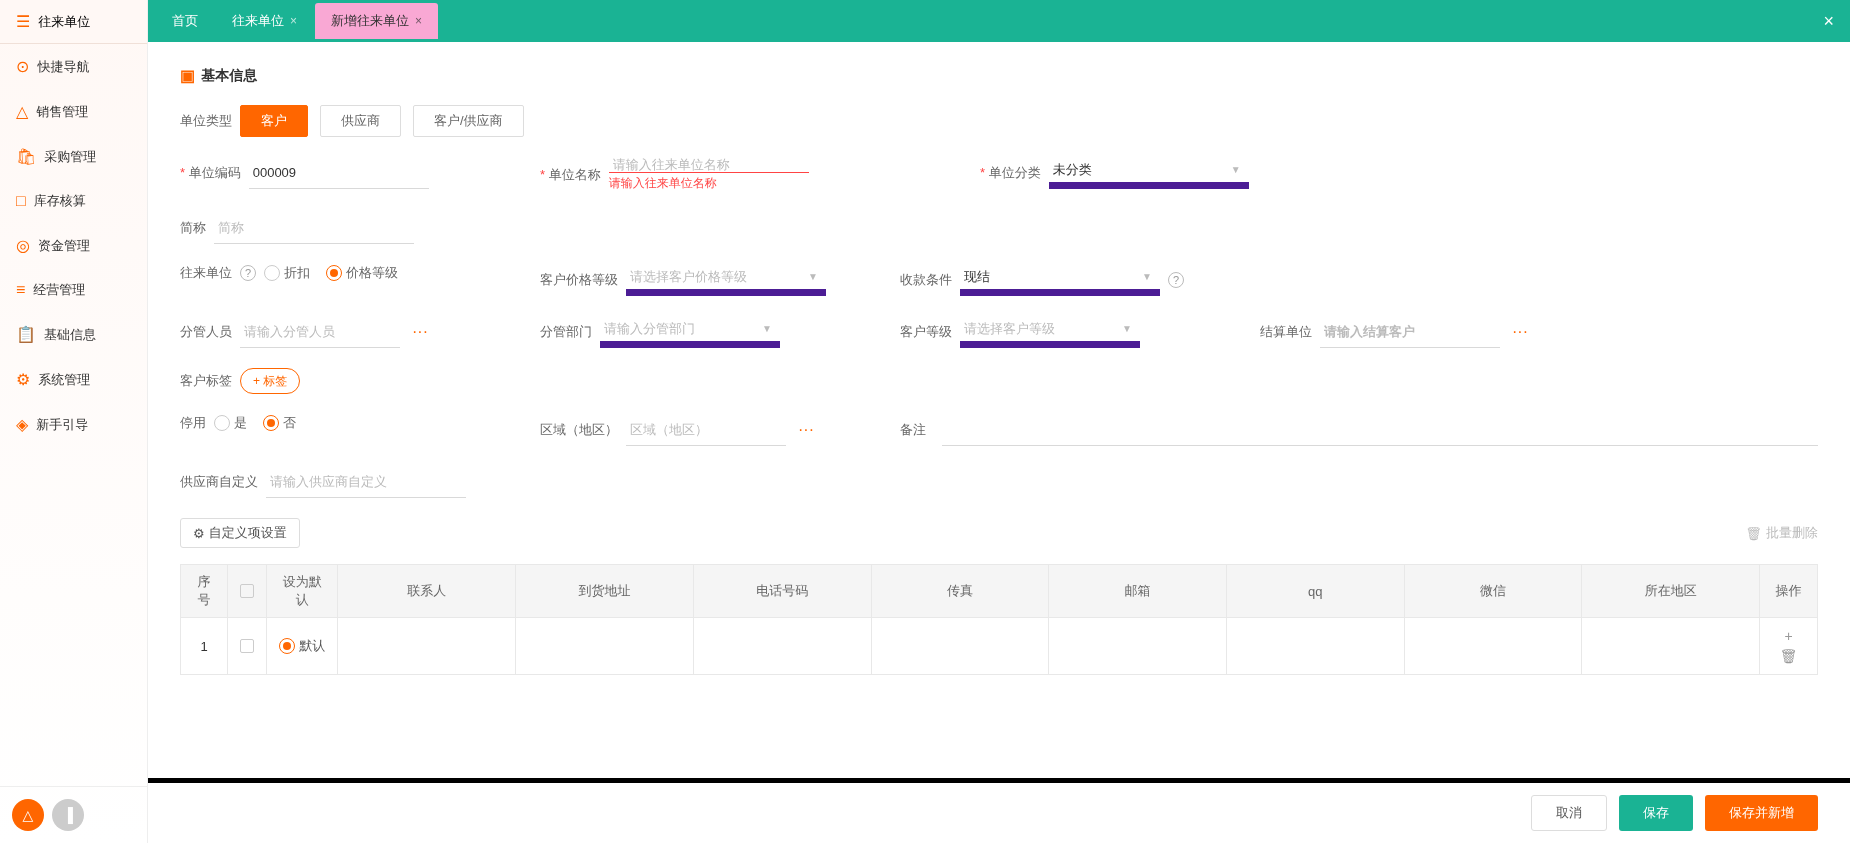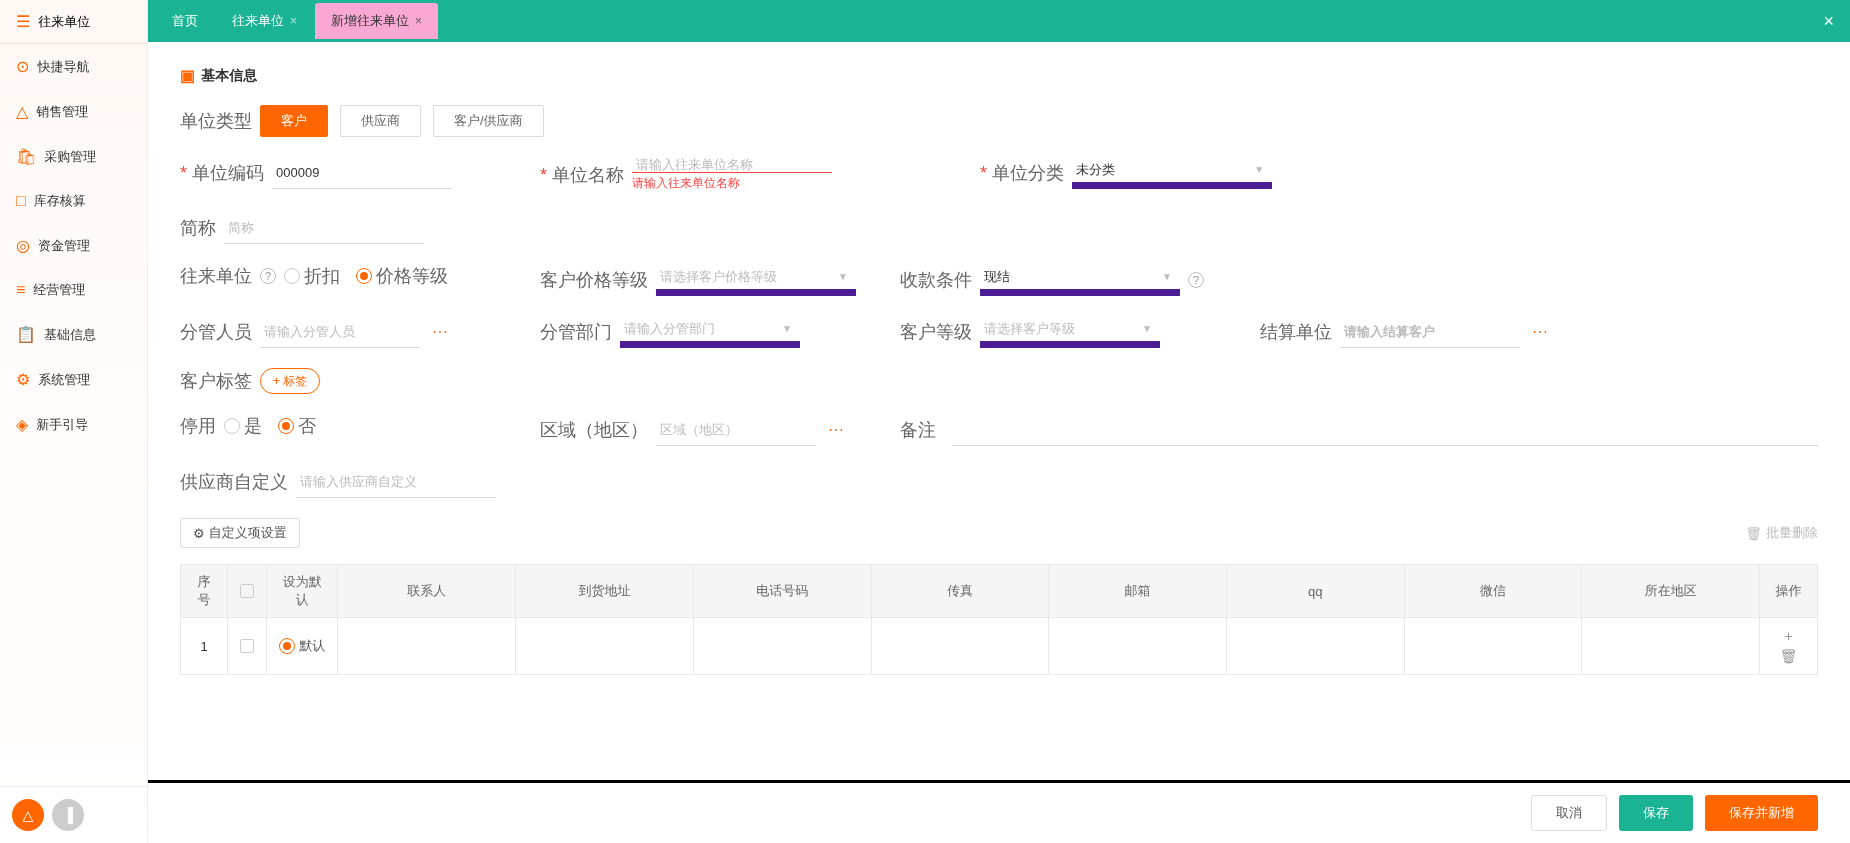--- a/index.html
+++ b/index.html
@@ -120,21 +120,21 @@
     .form-field {
       display: flex;
       align-items: center;
       gap: 8px;
       flex: 1;
       min-width: 0;
     }
     .form-field label {
       white-space: nowrap;
       color: #666;
-      font-size: 18px;
+      font-size: 13px;
       min-width: fit-content;
     }
 
     .form-input {
       flex: 1;
       height: 32px;
       border: none;
       border-bottom: 1px solid #d9d9d9;
       outline: none;
       font-size: 13px;
@@ -285,21 +285,21 @@
       border: none;
       cursor: pointer;
       color: #999;
       font-size: 14px;
       padding: 2px;
     }
 
     
     .footer {
       background: white;
-      border-top: 3px solid #000000;
+      border-top: 5px solid #000000;
       padding: 12px 32px;
       display: flex;
       justify-content: flex-end;
       gap: 12px;
     }
     .btn-cancel {
       height: 36px;
       padding: 0 24px;
       border: 1px solid #ddd;
       background: white;

